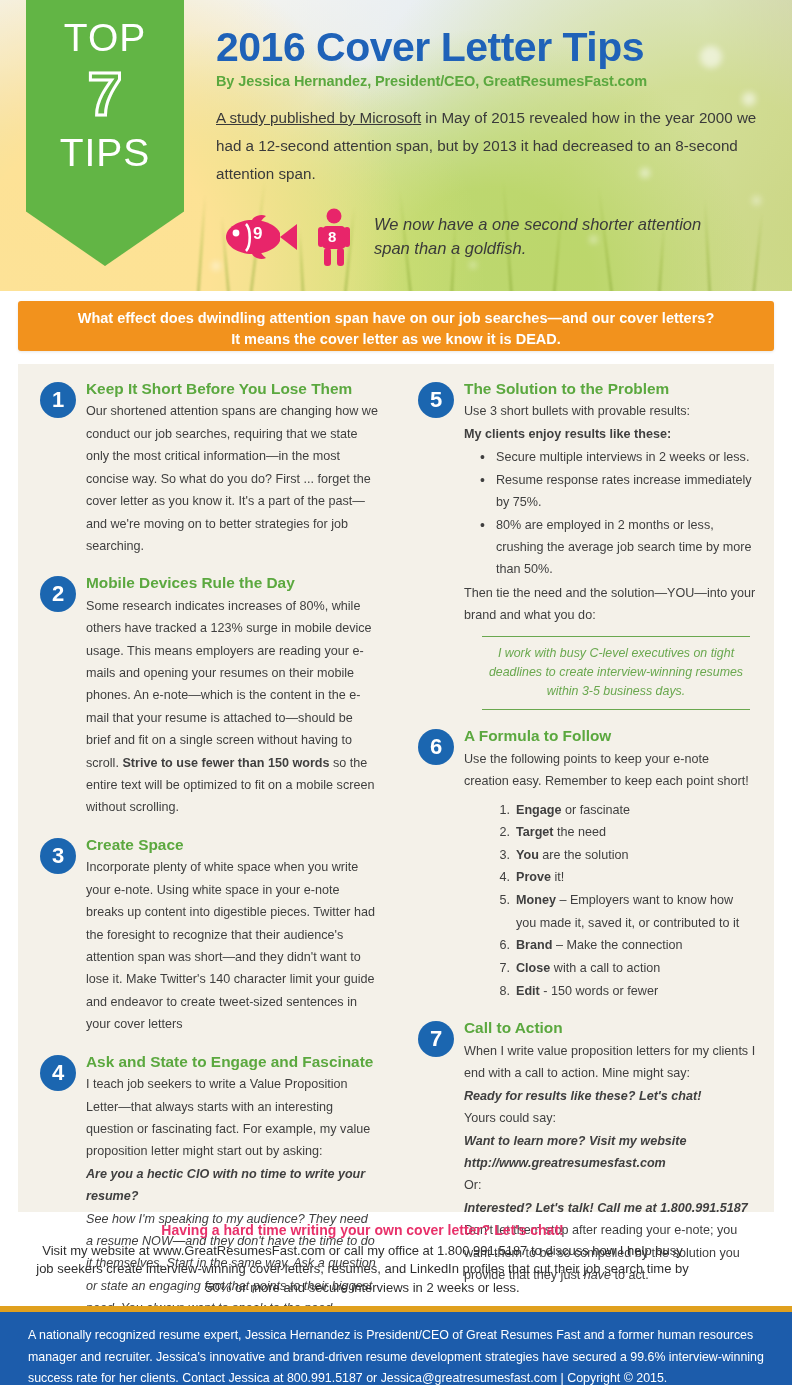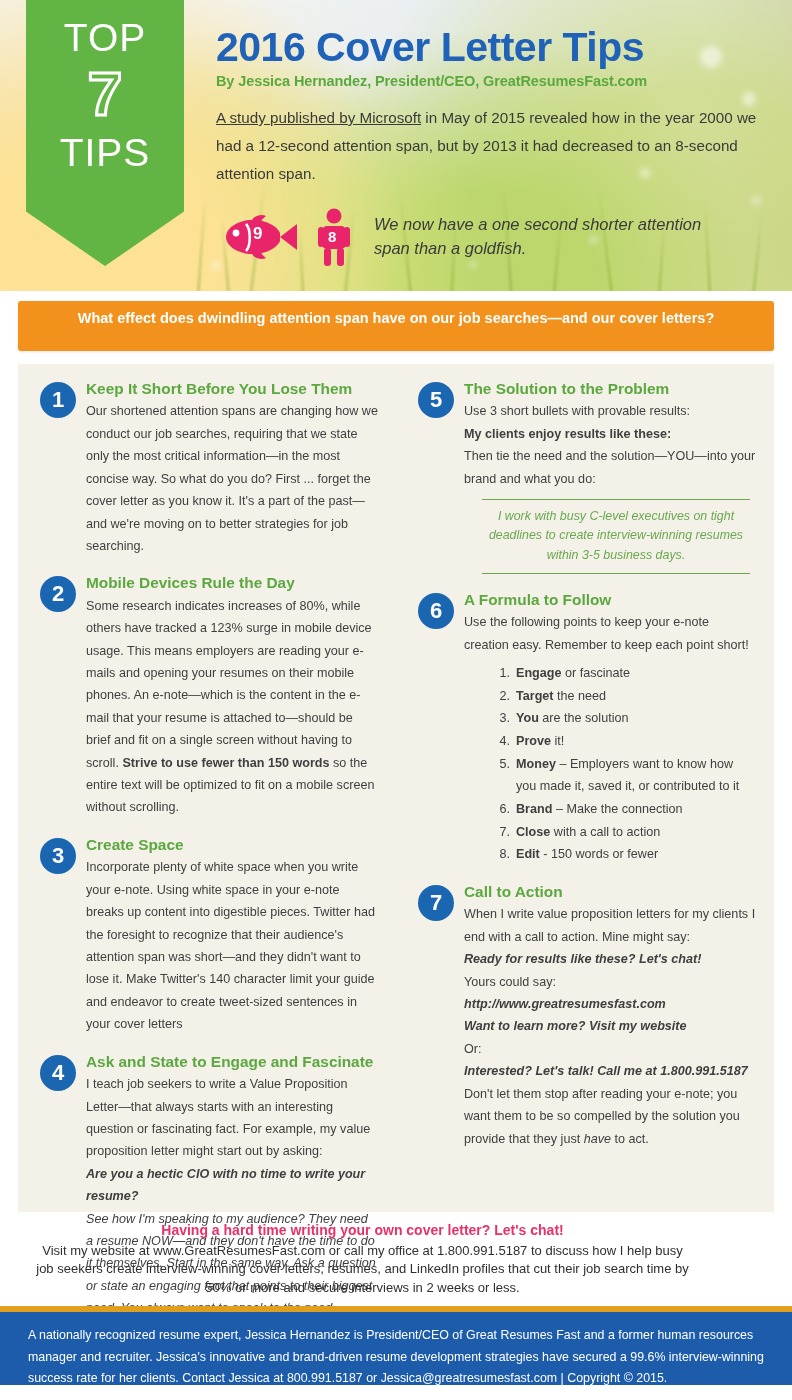--- a/index.html
+++ b/index.html
@@ -382,20 +382,21 @@
         </svg>
         <span class="person-num">8</span>
       </div>
 
       <div class="hero-quote">We now have a one second shorter attention span than a goldfish.</div>
     </div>
   </div>
 
   <div class="orange-bar">
     <div>What effect does dwindling attention span have on our job searches—and our cover letters?</div>
+    <div>It means the cover letter as we know it is DEAD.</div>
   </div>
 
   <div class="tips-panel">
 
     <div class="col left">
 
       <div class="tip">
         <div class="tip-badge">1</div>
         <div class="tip-title">Keep It Short Before You Lose Them</div>
         <div class="tip-body">
@@ -432,20 +433,25 @@
     </div>
 
     <div class="col right">
 
       <div class="tip">
         <div class="tip-badge">5</div>
         <div class="tip-title">The Solution to the Problem</div>
         <div class="tip-body">
           <p>Use 3 short bullets with provable results:</p>
           <p class="b">My clients enjoy results like these:</p>
+          <ul class="bullets">
+            <li>Secure multiple interviews in 2 weeks or less.</li>
+            <li>Resume response rates increase immediately by 75%.</li>
+            <li>80% are employed in 2 months or less, crushing the average job search time by more than 50%.</li>
+          </ul>
           <p>Then tie the need and the solution—YOU—into your brand and what you do:</p>
           <div class="green-quote">I work with busy C-level executives on tight deadlines to create interview-winning resumes within 3-5 business days.</div>
         </div>
       </div>
 
       <div class="tip">
         <div class="tip-badge">6</div>
         <div class="tip-title">A Formula to Follow</div>
         <div class="tip-body">
           <p>Use the following points to keep your e-note creation easy. Remember to keep each point short!</p>
@@ -462,22 +468,22 @@
         </div>
       </div>
 
       <div class="tip">
         <div class="tip-badge">7</div>
         <div class="tip-title">Call to Action</div>
         <div class="tip-body">
           <p>When I write value proposition letters for my clients I end with a call to action. Mine might say:</p>
           <p class="bi">Ready for results like these? Let's chat!</p>
           <p>Yours could say:</p>
+          <p class="bi">Want to learn more? Visit my website</p>
           <p class="bi">http://www.greatresumesfast.com</p>
-          <p class="bi">Want to learn more? Visit my website</p>
           <p>Or:</p>
           <p class="bi">Interested? Let's talk! Call me at 1.800.991.5187</p>
           <p><span>Don't let them stop after reading your e-note; you want them to be so compelled by the solution you provide that they just </span><span class="i">have</span><span> to act.</span></p>
         </div>
       </div>
 
     </div>
   </div>
 
   <div class="cta">

